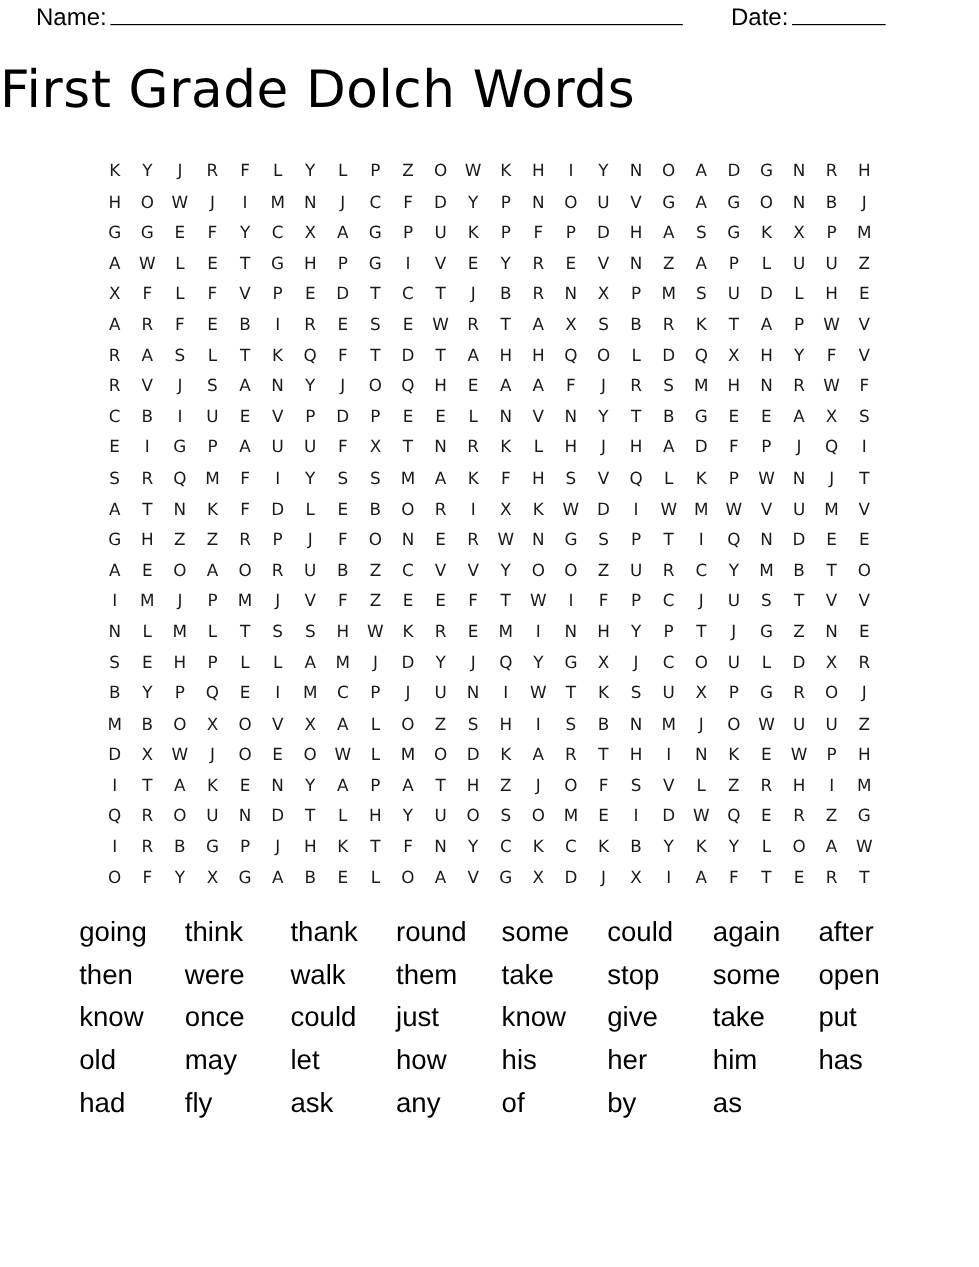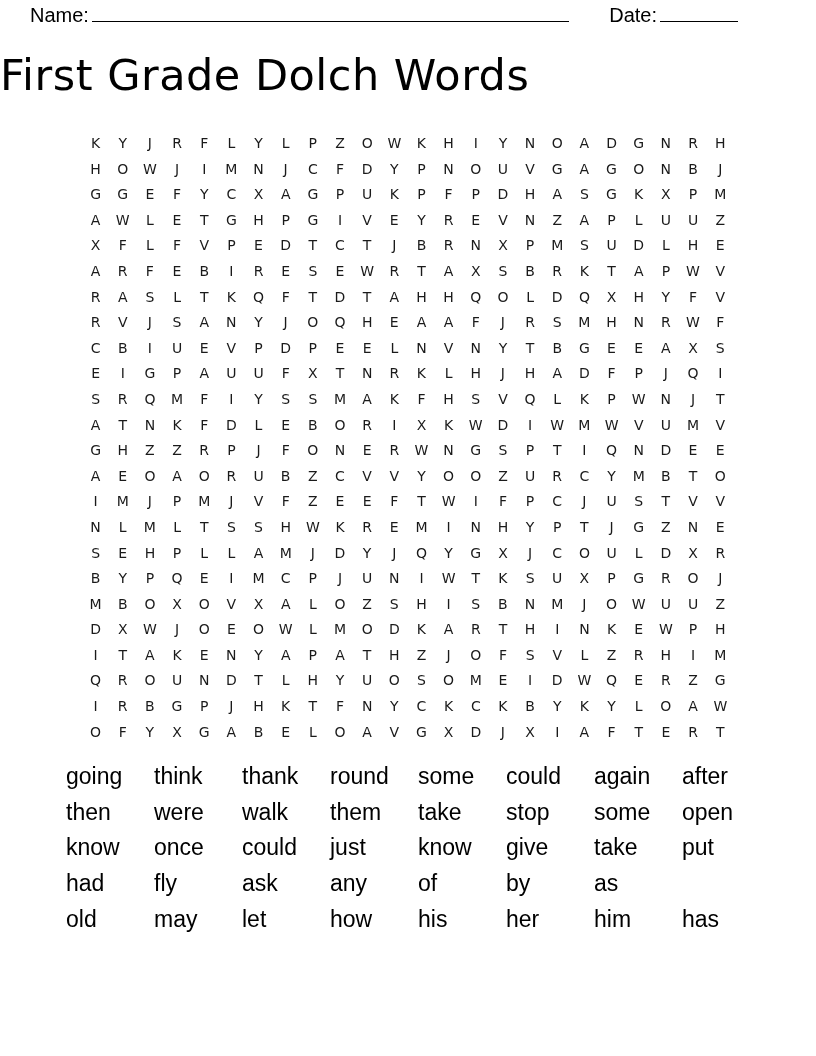--- a/index.html
+++ b/index.html
@@ -757,32 +757,32 @@
       <span class="word-cell">know</span>
       <span class="word-cell">once</span>
       <span class="word-cell">could</span>
       <span class="word-cell">just</span>
       <span class="word-cell">know</span>
       <span class="word-cell">give</span>
       <span class="word-cell">take</span>
       <span class="word-cell">put</span>
     </div>
     <div class="word-row">
+      <span class="word-cell">old</span>
+      <span class="word-cell">may</span>
+      <span class="word-cell">let</span>
+      <span class="word-cell">how</span>
+      <span class="word-cell">his</span>
+      <span class="word-cell">her</span>
+      <span class="word-cell">him</span>
+      <span class="word-cell">has</span>
+    </div>
+    <div class="word-row">
       <span class="word-cell">had</span>
       <span class="word-cell">fly</span>
       <span class="word-cell">ask</span>
       <span class="word-cell">any</span>
       <span class="word-cell">of</span>
       <span class="word-cell">by</span>
       <span class="word-cell">as</span>
       <span class="word-cell empty"></span>
     </div>
-    <div class="word-row">
-      <span class="word-cell">old</span>
-      <span class="word-cell">may</span>
-      <span class="word-cell">let</span>
-      <span class="word-cell">how</span>
-      <span class="word-cell">his</span>
-      <span class="word-cell">her</span>
-      <span class="word-cell">him</span>
-      <span class="word-cell">has</span>
-    </div>
   </div>
 
 </body></html>

